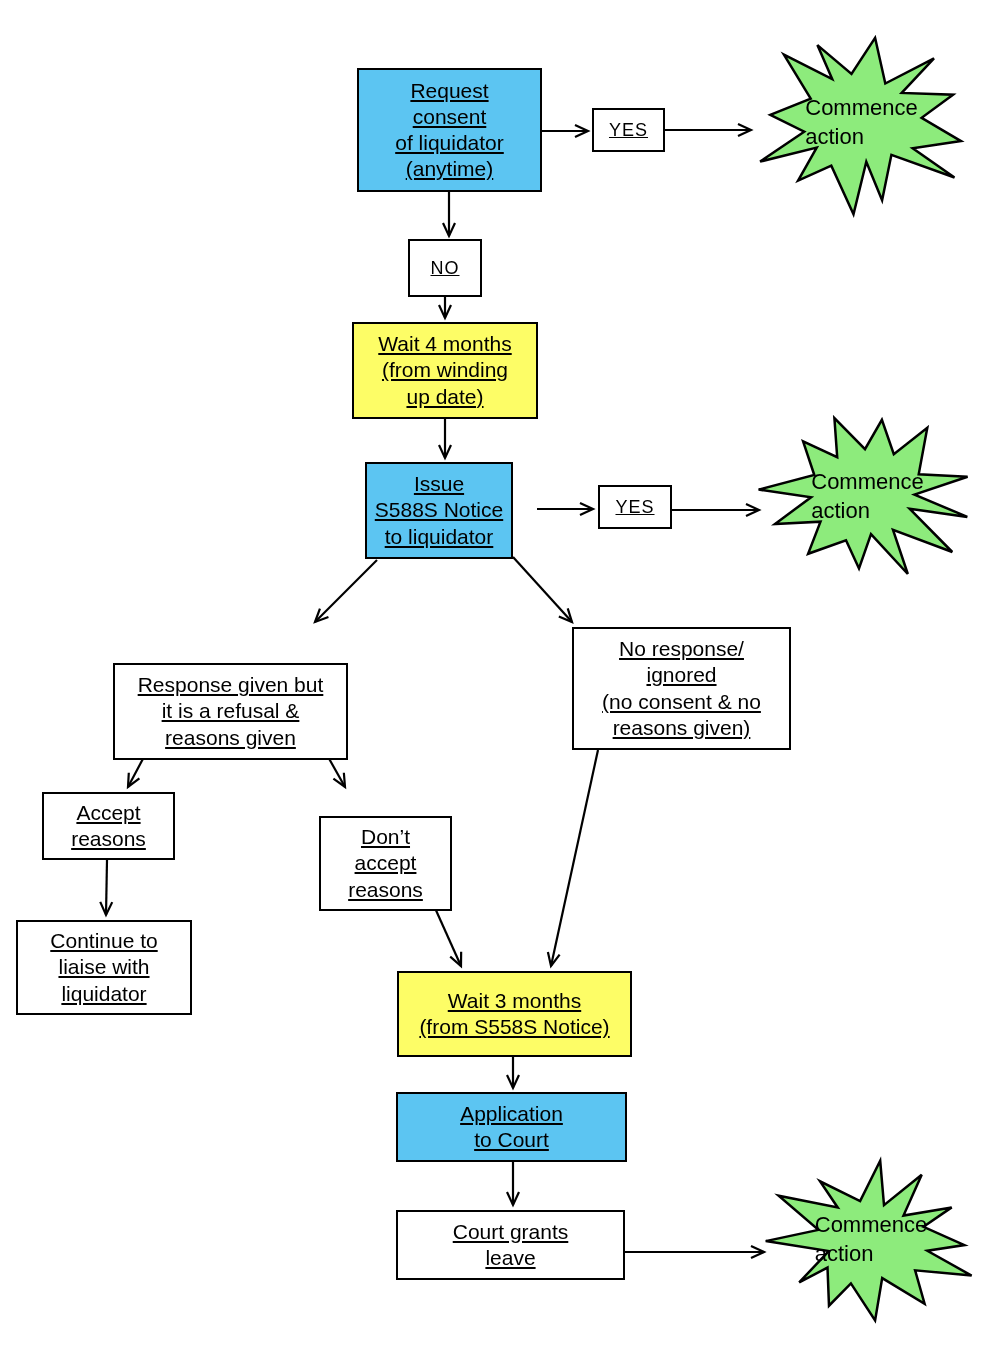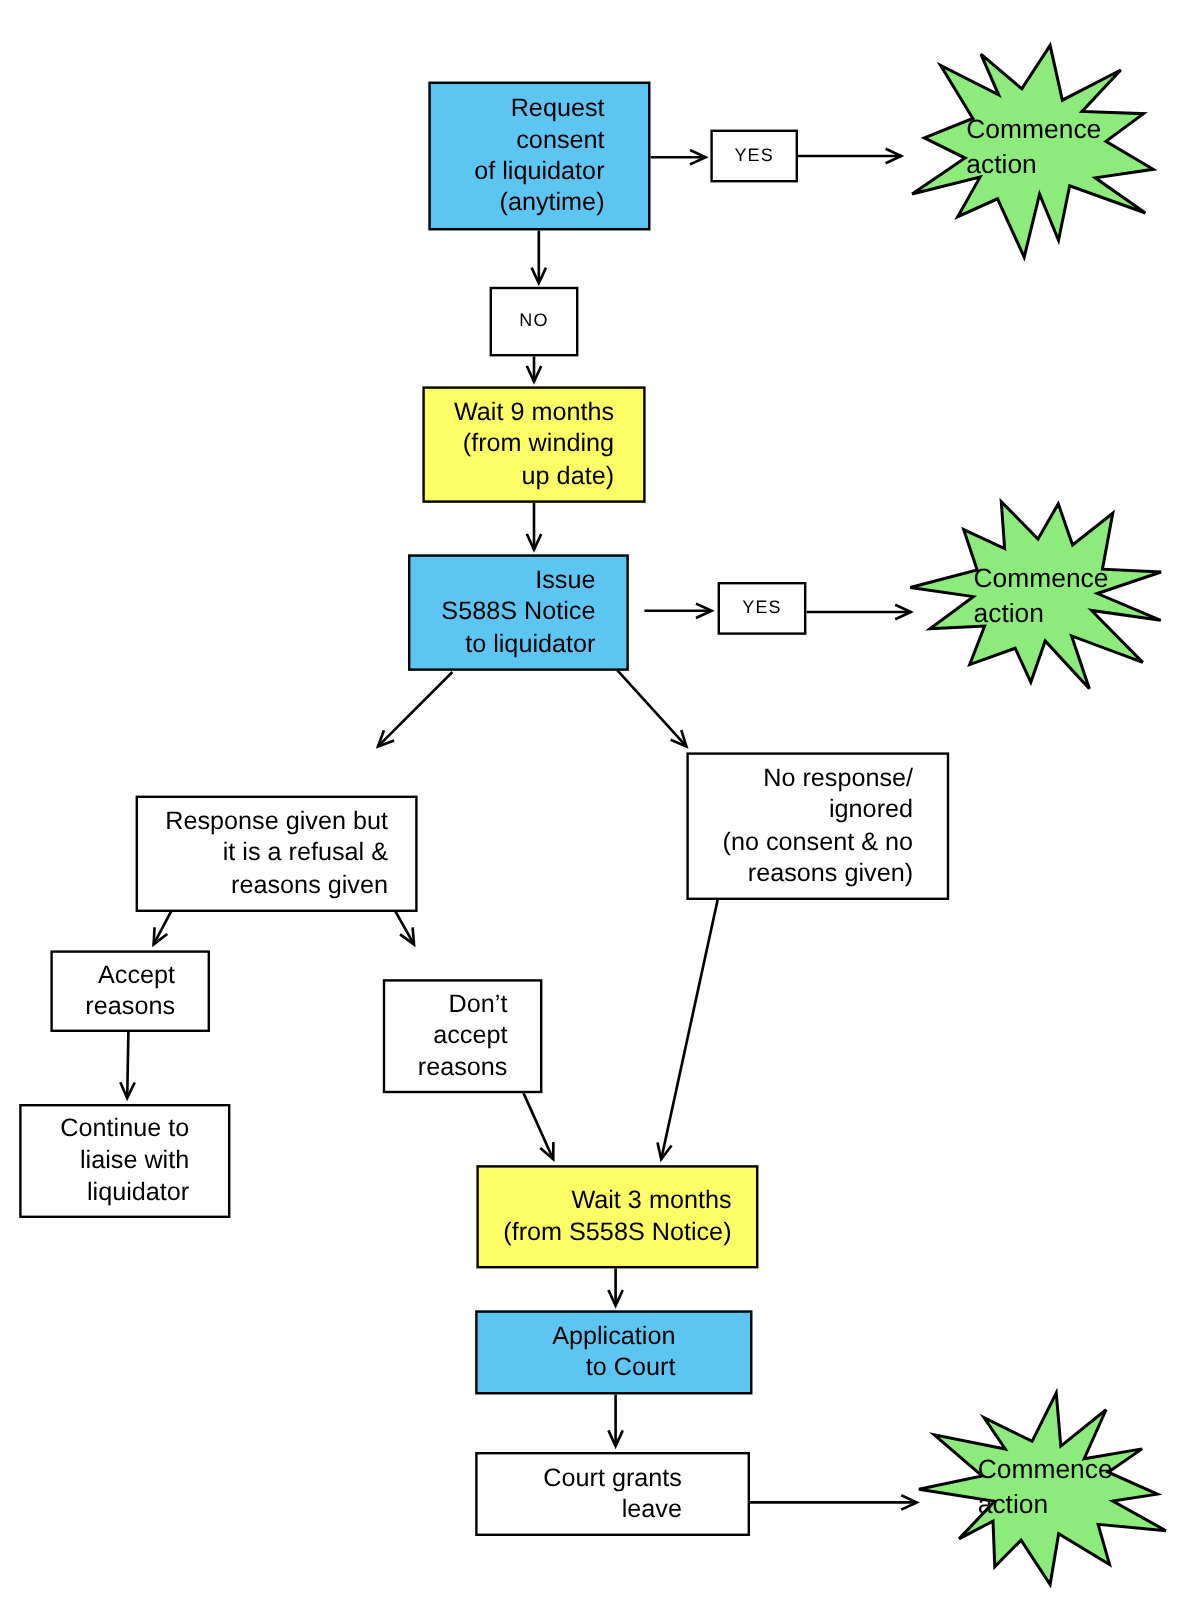--- a/index.html
+++ b/index.html
@@ -7,26 +7,26 @@
     width:991px; height:1348px; position:relative;
     background:#ffffff;
     font-family:"Liberation Sans", sans-serif;
     color:#000;
   }
   #canvas { position:absolute; left:0; top:0; width:991px; height:1348px; }
   #edges { position:absolute; left:0; top:0; width:991px; height:1348px; }
   .node {
     position:absolute; box-sizing:border-box;
     display:flex; align-items:center; justify-content:center;
-    text-align:right; border:2.5px solid #000; background:#fff;
+    text-align:center; border:2.5px solid #000; background:#fff;text-decoration:underline;
   }
   .node .label { white-space:pre-line; font-size:21px; line-height:1.24; }
   .process { background:var(--process); }
   .wait    { background:var(--wait); }
-  .tag .label { font-size:15px; letter-spacing:1px; }
+  .tag .label { font-size:18px; letter-spacing:1px; }
   .star-wrap { position:absolute; }
   .star-wrap svg { display:block; overflow:visible; }
   .star-poly { fill:var(--outcome); stroke:#000; stroke-width:2.5; stroke-linejoin:miter; }
   .star-label {
     position:absolute; inset:0; display:flex; align-items:center; justify-content:center;
     text-align:left; white-space:pre-line; font-size:22px; line-height:1.3;
   }
   .edge { stroke:#000; stroke-width:2.2; fill:none; }
 </style>
 </head>
@@ -68,26 +68,26 @@
 
   <div class="node tag" style="left:592px; top:108px; width:73px; height:44px;">
     <span class="label">YES</span>
   </div>
 
   <div class="node tag" style="left:408px; top:239px; width:74px; height:58px;">
     <span class="label">NO</span>
   </div>
 
   <div class="node wait" style="left:352px; top:322px; width:186px; height:97px;">
-    <span class="label">Wait 9 months
+    <span class="label">Wait 4 months
 (from winding
 up date)</span>
   </div>
 
-  <div class="node process" style="left:340px; top:462px; width:184px; height:97px;">
+  <div class="node process" style="left:365px; top:462px; width:148px; height:97px;">
     <span class="label">Issue
 S588S Notice
 to liquidator</span>
   </div>
 
   <div class="node tag" style="left:598px; top:485px; width:74px; height:44px;">
     <span class="label">YES</span>
   </div>
 
   <div class="node" style="left:113px; top:627px; width:235px; height:97px;margin-top:36px;">

